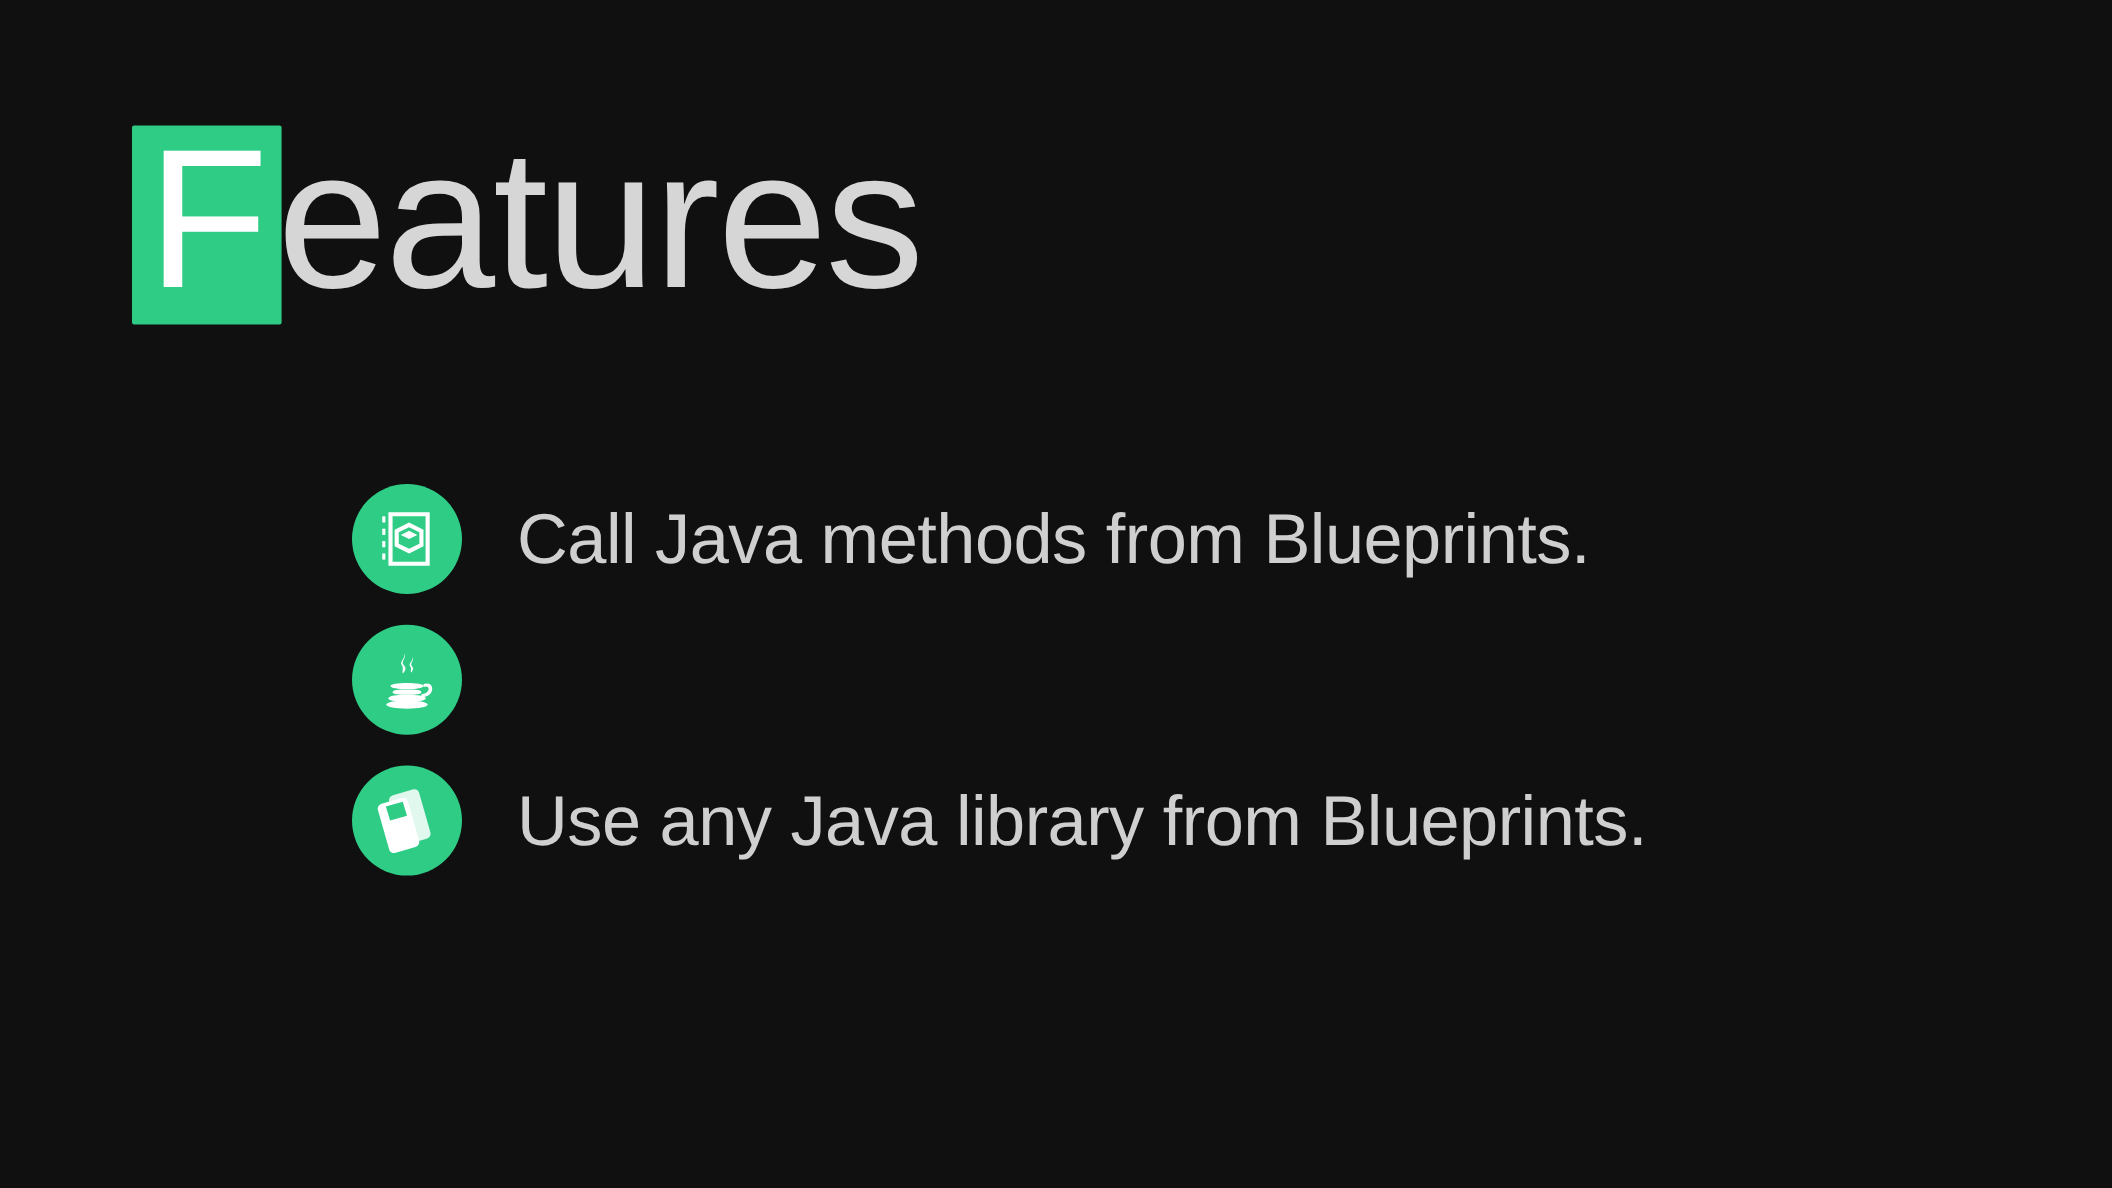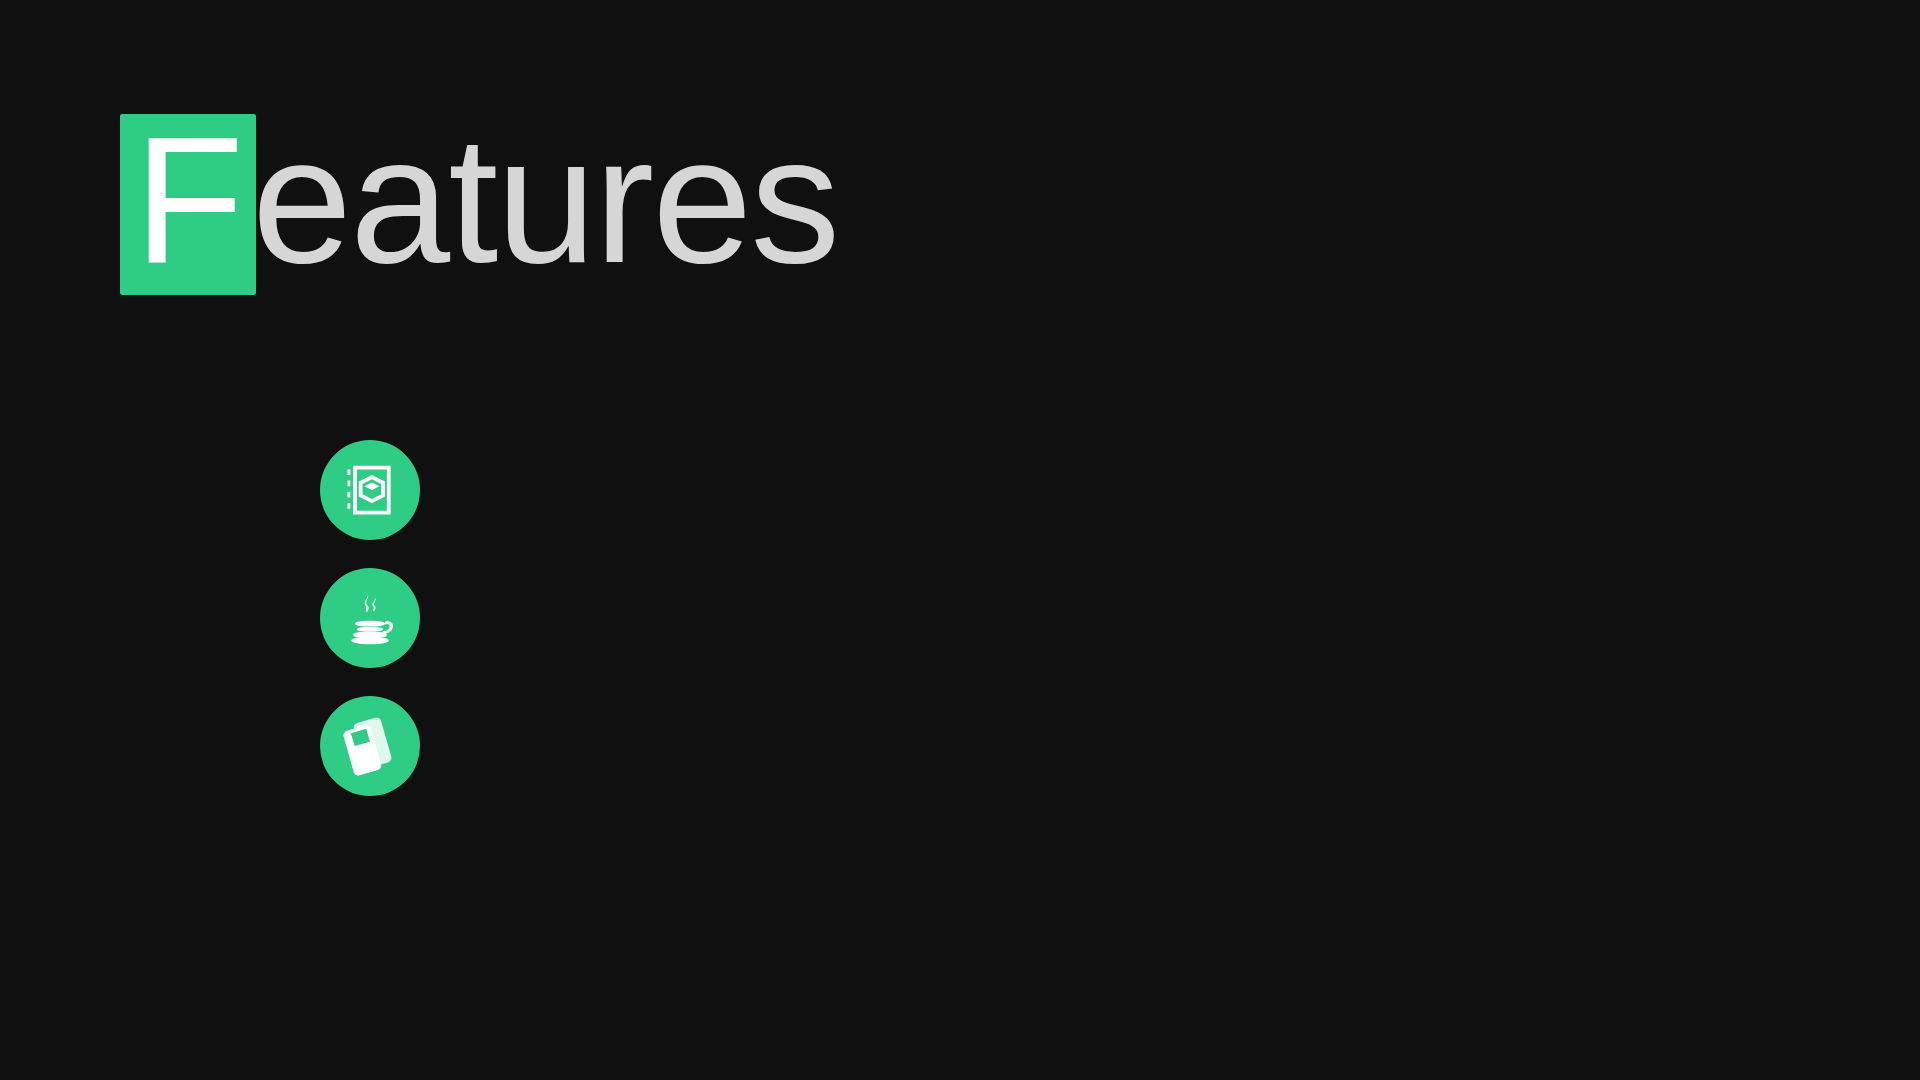--- a/index.html
+++ b/index.html
@@ -93,20 +93,21 @@
           <rect x="8" y="10" width="3" height="6"></rect>
           <rect x="8" y="22" width="3" height="6"></rect>
           <rect x="8" y="34" width="3" height="6"></rect>
           <rect x="8" y="46" width="3" height="6"></rect>
 
           <path d="M14 6h40v52H14zM18 10v44h32V10z"></path>
 
           <path d="M34 16l14 7v16l-14 7-14-7V23zM34 20.5L24 25.5v11l10 5 10-5v-11zM34 24l8 4-8 4-8-4z"></path>
         </svg>
       </div>
+      <div class="item-text">Call Java methods from Blueprints.</div>
     </div>
 
     <div class="item">
       <div class="badge">
         <svg viewBox="0 0 64 64">
 
           <path d="M29 6c4 4-4 8 0 12 3 3 1 6-1 8-1-3 1-5-1-8-3-4 5-8 2-12zM37 10c3 3-3 6 0 9 2 2 0 5-1 6-1-2 1-4-1-6-2-3 4-6 2-9z"></path>
 
           <path d="M16 38c0-2 7-3 16-3s16 1 16 3-7 3-16 3-16-1-16-3zm0 0"></path>
           <path d="M18 44c0-2 6-2.5 14-2.5s14 .5 14 2.5-6 2.5-14 2.5-14-.5-14-2.5z"></path>
@@ -122,16 +123,17 @@
       <div class="badge small">
         <svg viewBox="0 0 64 64">
 
           <path d="M22 14l14-4c2-.6 4 .2 4.6 2.2l8 28c.6 2-.6 4-2.6 4.6l-14 4c-2 .6-4-.2-4.6-2.2l-8-28c-.6-2 .6-4 2.6-4.6z" opacity="0.85"></path>
 
           <path d="M14 20l14-4c2-.6 4 .2 4.6 2.2l8 28c.6 2-.6 4-2.6 4.6l-14 4c-2 .6-4-.2-4.6-2.2l-8-28c-.6-2 .6-4 2.6-4.6z"></path>
 
           <path d="M17 22l3 10 12-3.4-3-10z" fill="#2ecc85"></path>
         </svg>
       </div>
+      <div class="item-text">Use any Java library from Blueprints.</div>
     </div>
 
   </div>
 </div>
 
 </body></html>

